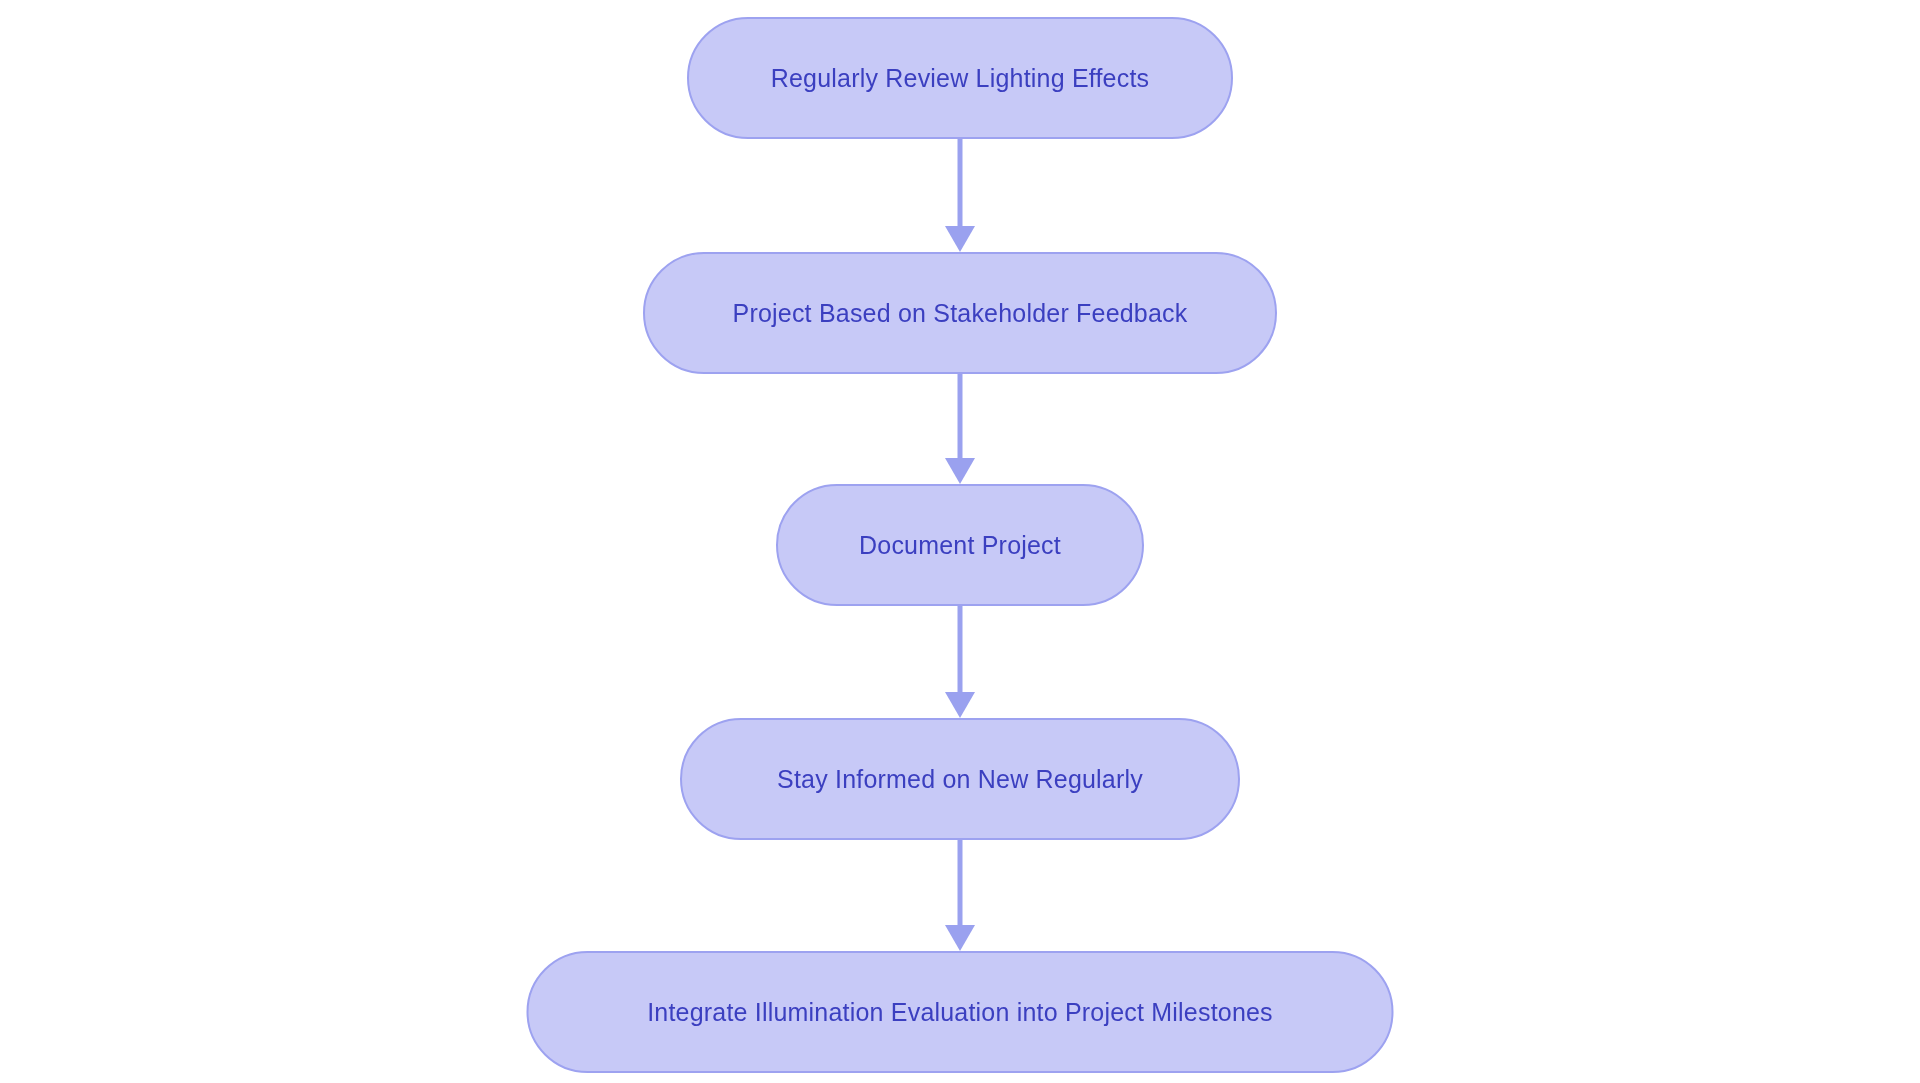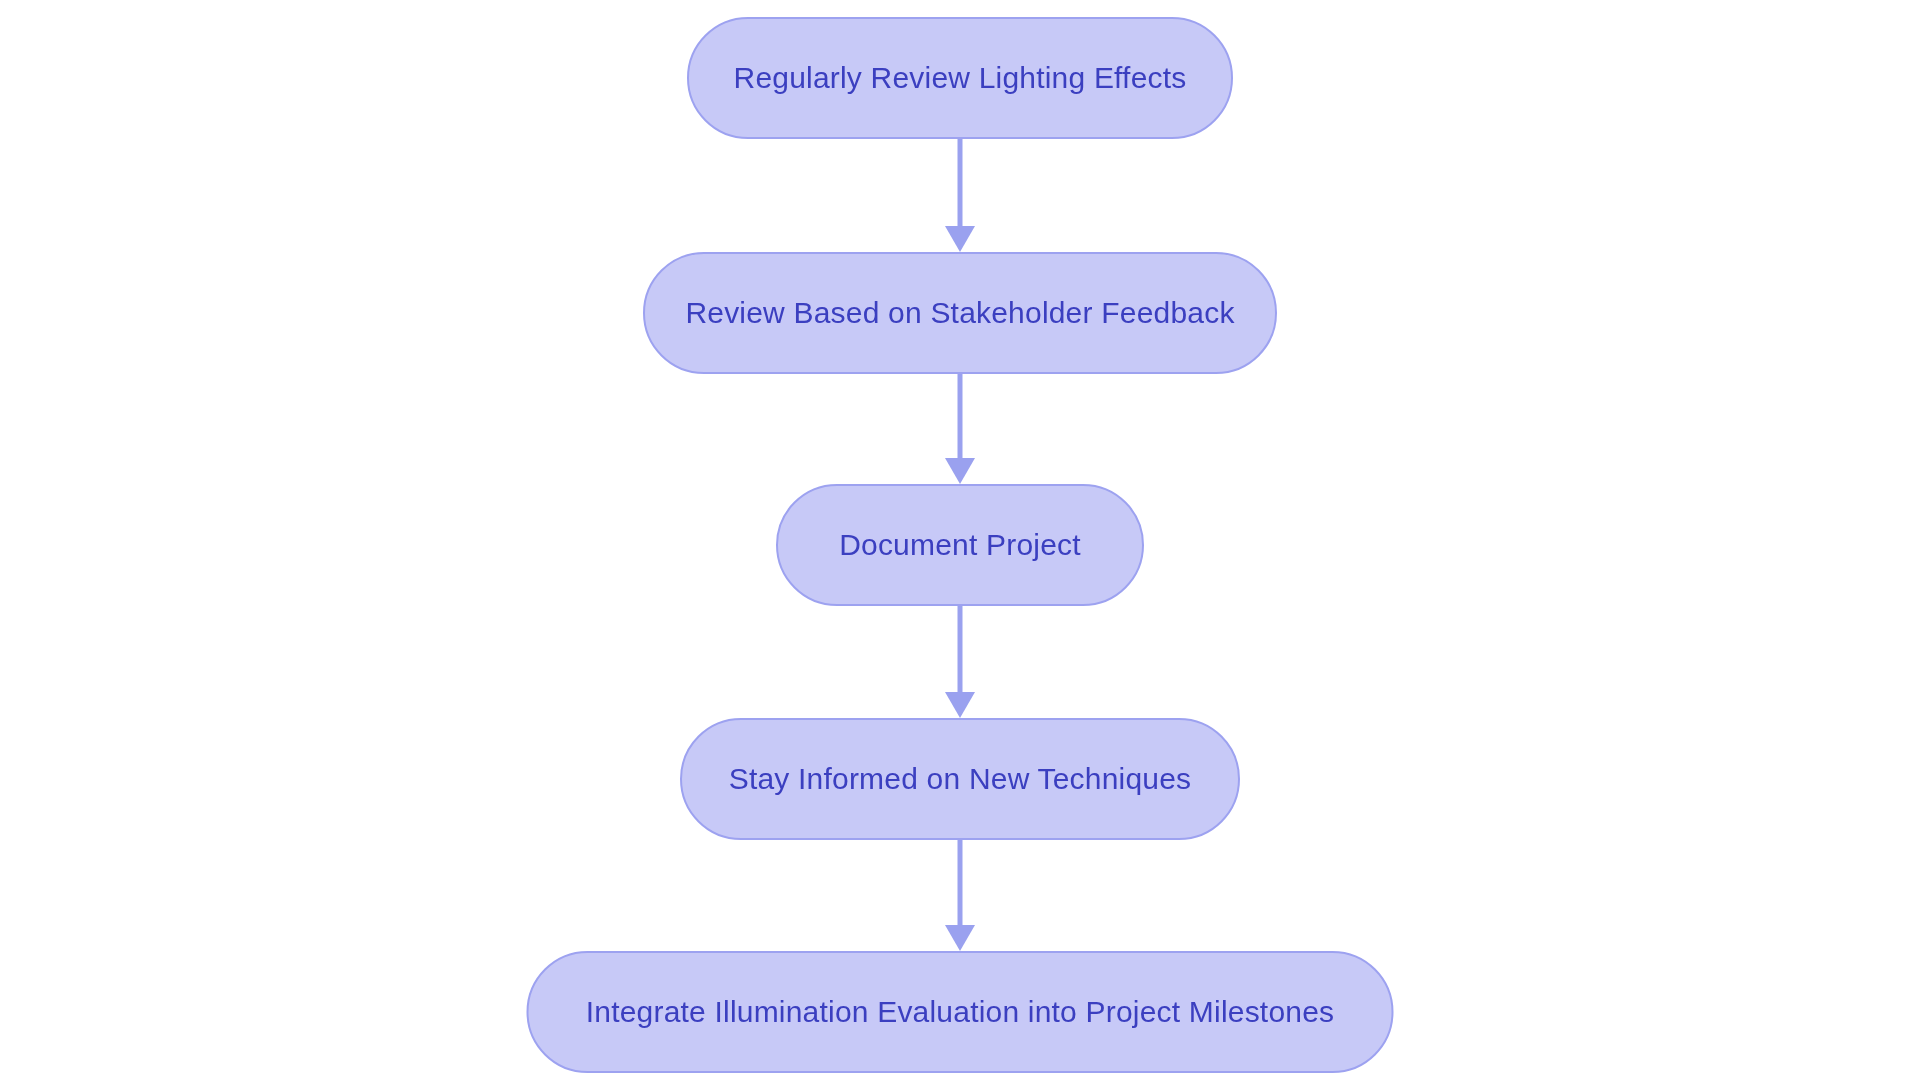--- a/index.html
+++ b/index.html
@@ -23,21 +23,21 @@
     border-radius: 61px;
     background: var(--node-fill, #c7c9f7);
     border: 2px solid var(--node-border, #9da2f0);
     box-sizing: border-box;
     display: flex;
     align-items: center;
     justify-content: center;
   }
   .flow-node .node-label {
     color: var(--text, #3b3fc0);
-    font-size: 30px;
+    font-size: 25px;
     font-weight: 500;
     letter-spacing: 0.2px;
     white-space: nowrap;
     text-align: right;
   }
   .node-1 { top: 17px;  width: 546px; }
   .node-2 { top: 252px; width: 634px; }
   .node-3 { top: 484px; width: 368px; }
   .node-4 { top: 718px; width: 560px; }
   .node-5 { top: 951px; width: 867px; }
@@ -82,39 +82,39 @@
   <div class="flow-node node-1">
     <span class="node-label">Regularly Review Lighting Effects</span>
   </div>
 
   <div class="flow-arrow arrow-1">
     <div class="stem"></div>
     <div class="head"></div>
   </div>
 
   <div class="flow-node node-2">
-    <span class="node-label">Review Based on Stakeholder Feedback</span>
+    <span class="node-label">Project Based on Stakeholder Feedback</span>
   </div>
 
   <div class="flow-arrow arrow-2">
     <div class="stem"></div>
     <div class="head"></div>
   </div>
 
   <div class="flow-node node-3">
     <span class="node-label">Document Project</span>
   </div>
 
   <div class="flow-arrow arrow-3">
     <div class="stem"></div>
     <div class="head"></div>
   </div>
 
   <div class="flow-node node-4">
-    <span class="node-label">Stay Informed on New Techniques</span>
+    <span class="node-label">Stay Informed on New Regularly</span>
   </div>
 
   <div class="flow-arrow arrow-4">
     <div class="stem"></div>
     <div class="head"></div>
   </div>
 
   <div class="flow-node node-5">
     <span class="node-label">Integrate Illumination Evaluation into Project Milestones</span>
   </div>

